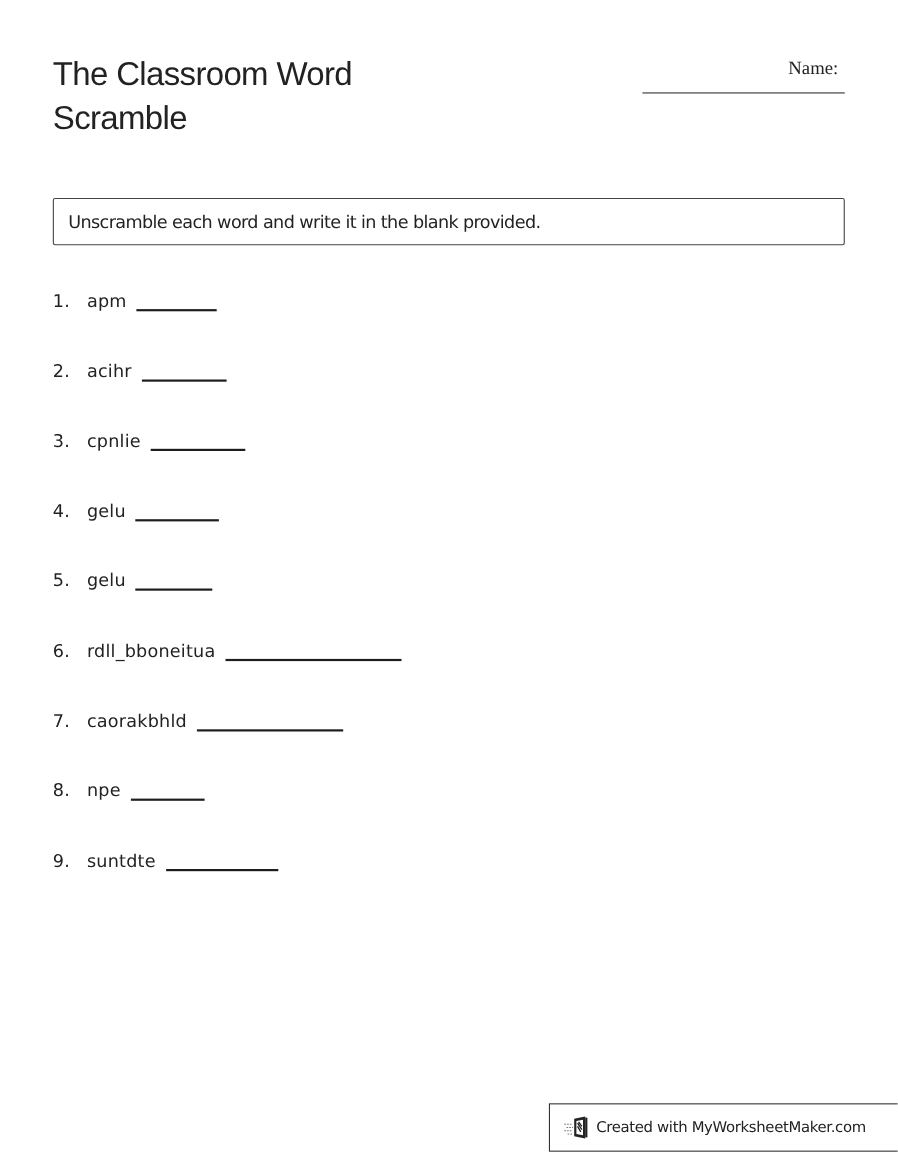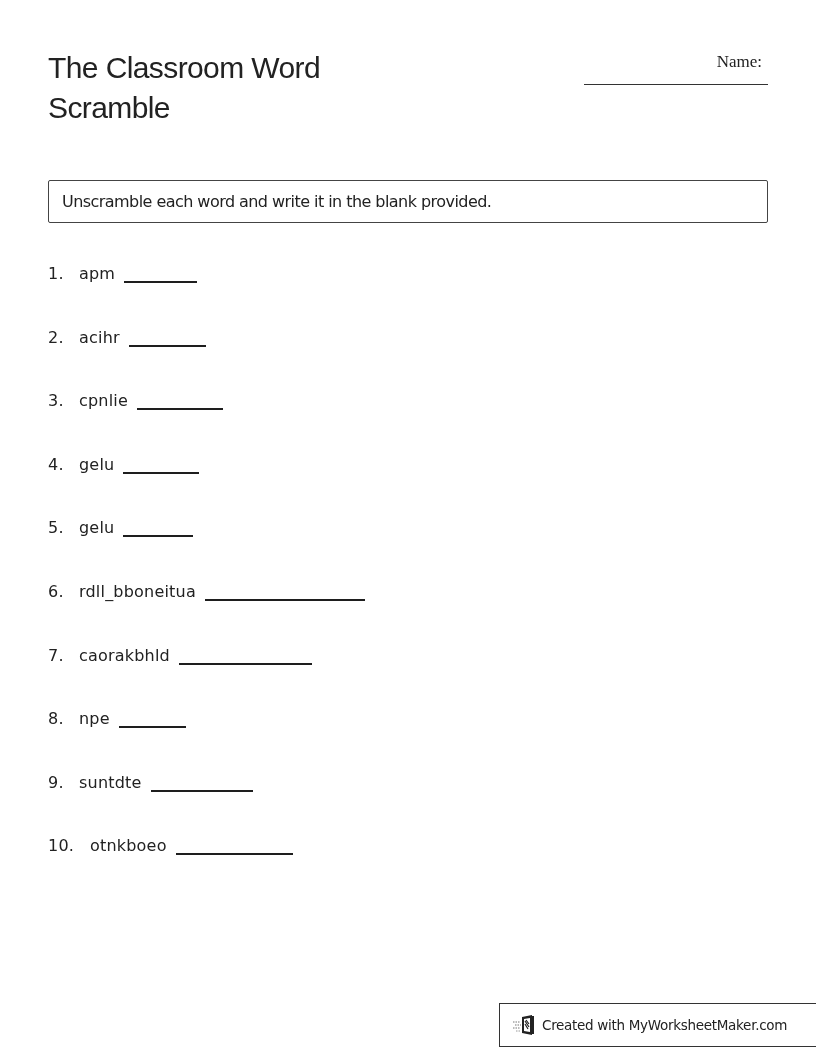--- a/index.html
+++ b/index.html
@@ -183,25 +183,20 @@
   </li>
   <li class="item">
     <span class="item-num">8.</span>
     <span class="item-word">npe</span>
     <span class="item-blank" style="width:67px"></span>
   </li>
   <li class="item">
     <span class="item-num">9.</span>
     <span class="item-word">suntdte</span>
     <span class="item-blank" style="width:102px"></span>
-  </li>
-  <li class="item two-digit">
-    <span class="item-num">10.</span>
-    <span class="item-word">otnkboeo</span>
-    <span class="item-blank" style="width:117px"></span>
   </li>
 </ol>
 
 <div class="footer-badge">
   <span class="footer-icon">
     <svg width="24" height="22" viewBox="0 0 24 22" xmlns="http://www.w3.org/2000/svg">
       <line x1="1" y1="8" x2="8" y2="8" stroke="#777" stroke-width="1" stroke-dasharray="1.5 1"></line>
       <line x1="3" y1="11" x2="9" y2="11" stroke="#777" stroke-width="1" stroke-dasharray="1.5 1"></line>
       <line x1="1" y1="14" x2="8" y2="14" stroke="#777" stroke-width="1" stroke-dasharray="1.5 1"></line>
       <line x1="4" y1="17" x2="9" y2="17" stroke="#999" stroke-width="1" stroke-dasharray="1.5 1"></line>

